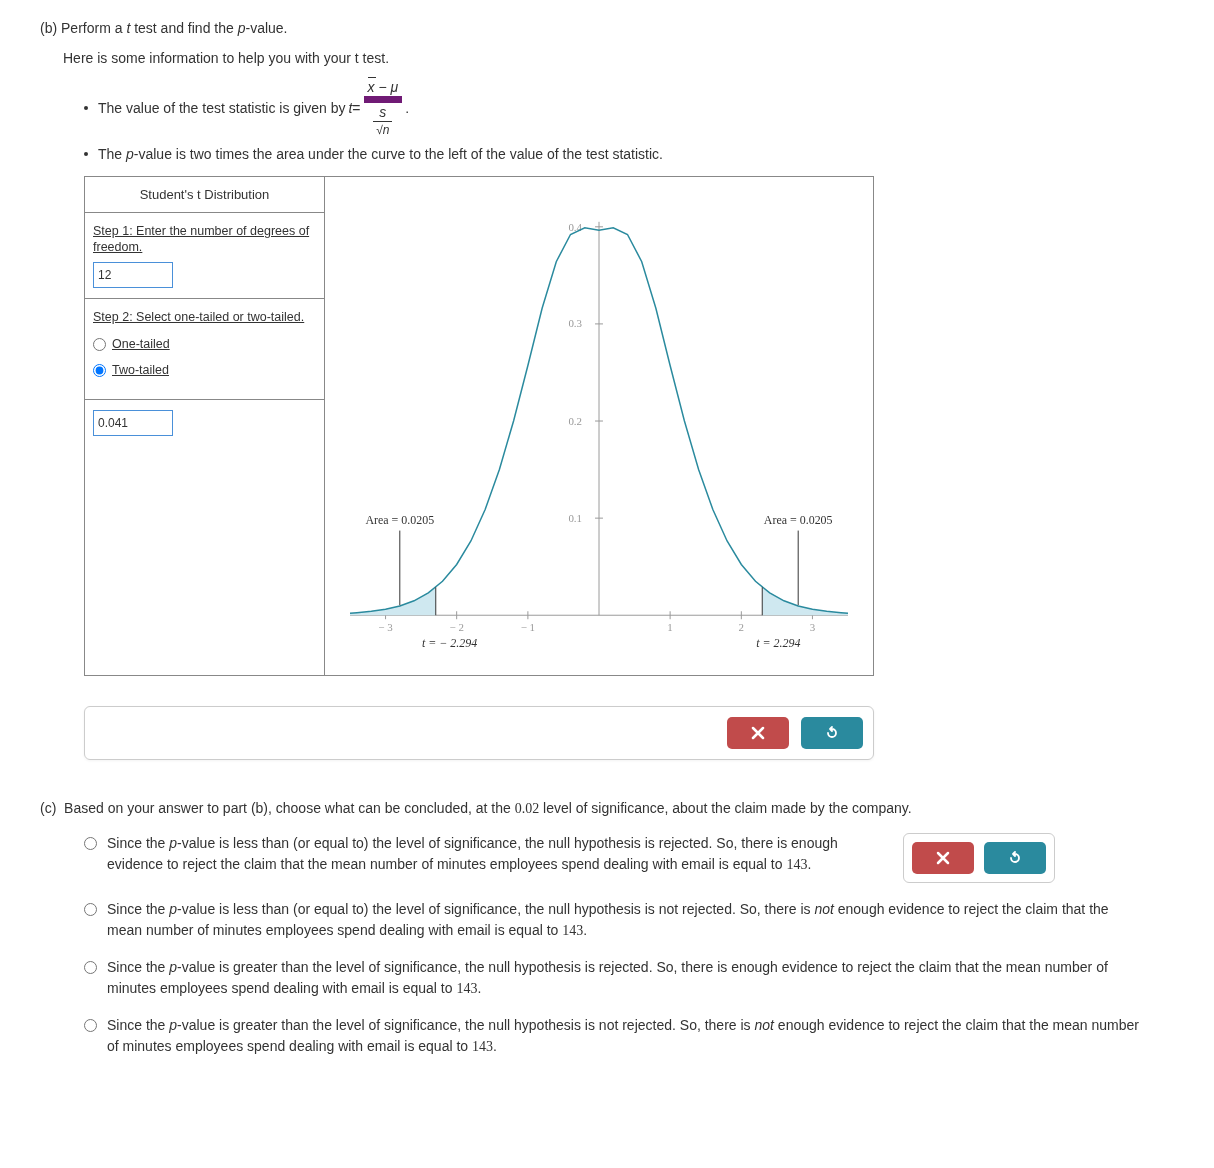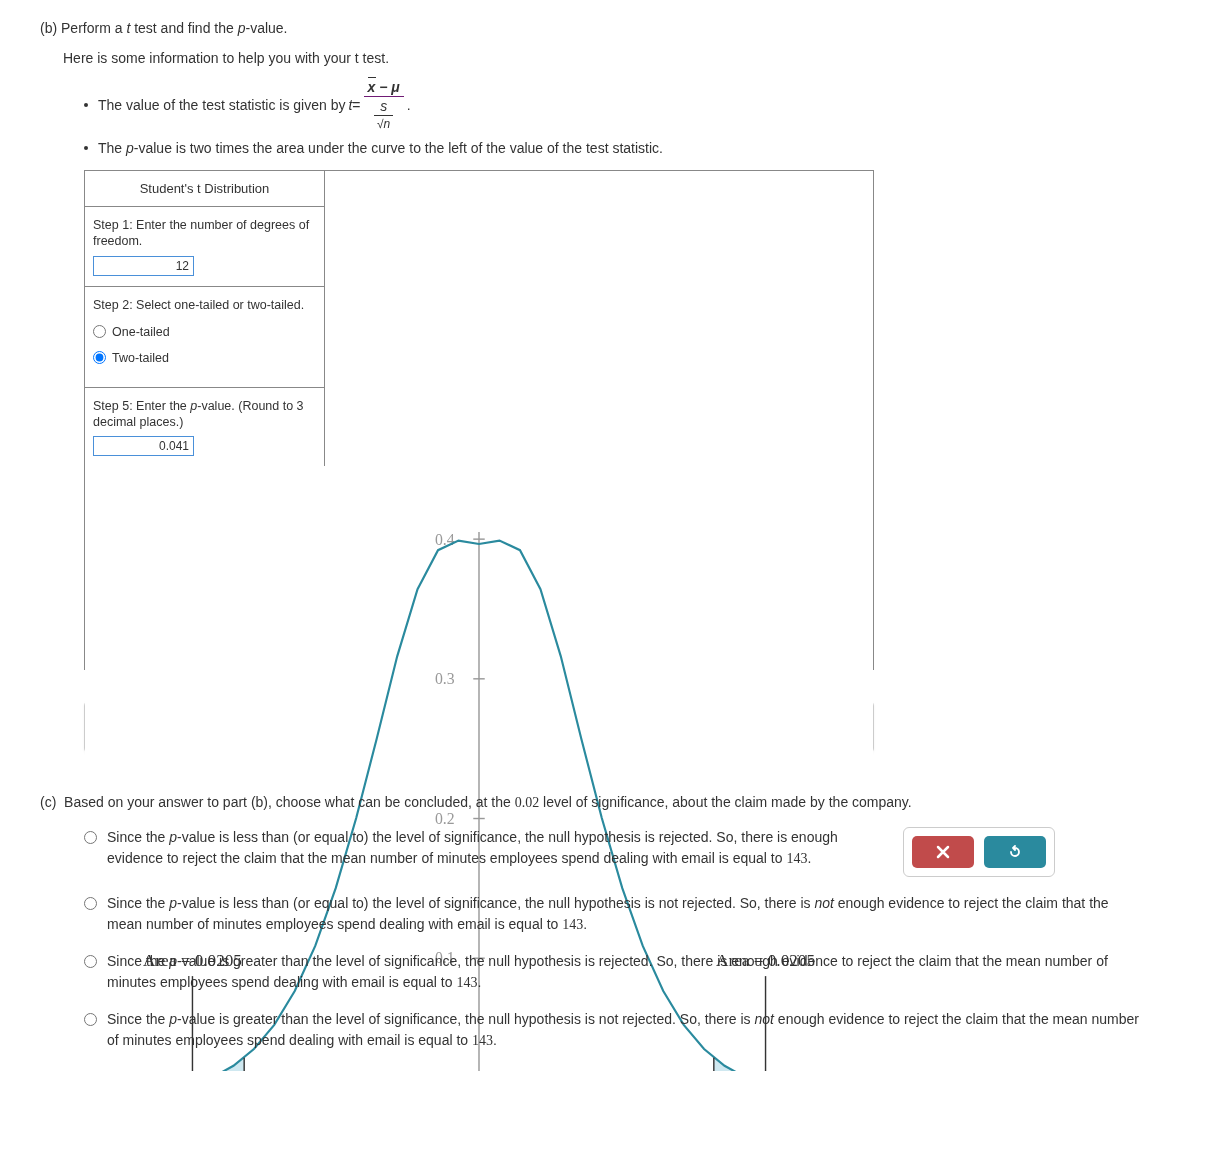--- a/index.html
+++ b/index.html
@@ -13,43 +13,43 @@
   }
   .section-label { margin-bottom: 14px; }
   .indent1 { margin-left: 23px; }
   .bullet-list { margin: 14px 0 14px 44px; }
   .bullet-item { display: flex; align-items: center; margin: 10px 0; }
   .bullet-dot { width: 4px; height: 4px; background: #333; border-radius: 50%; margin-right: 10px; flex-shrink: 0; }
   .formula {
     display: inline-flex; flex-direction: column; align-items: center;
     margin: 0 3px; vertical-align: middle; line-height: 1;
   }
-  .formula .num { border-bottom: 1px solid #701a75; padding: 0 4px 2px; font-style: italic; position: relative; font-weight: bold; }
+  .formula .num { border-bottom: 7px solid #701a75; padding: 0 4px 2px; font-style: italic; position: relative; }
   .formula .num .bar-over { position: absolute; top: -3px; left: 4px; width: 8px; height: 1px; background: #333; }
   .formula .den { padding-top: 2px; font-style: italic; position: relative; }
   .formula .den .s-over-root { display: flex; flex-direction: column; align-items: center; }
   .formula .den .s { border-bottom: 1px solid #333; padding: 0 6px 2px; }
   .formula .den .root { padding-top: 2px; font-size: 12px; }
   .italic { font-style: italic; }
   .panel-wrap {
     display: flex; border: 1px solid #888; margin-top: 12px; margin-left: 44px;
-    width: 790px; height: 500px; flex-direction: column;
+    width: 790px; height: 500px;
   }
   .left-panel {
     width: 240px; border-right: 1px solid #888; display: flex; flex-direction: column;
   }
   .left-panel .title { text-align: center; padding: 10px 6px; border-bottom: 1px solid #888; font-size: 13px; }
-  .step-block { padding: 10px 8px; border-bottom: 1px solid #888; font-size: 12.5px; }
+  .step-block { padding: 10px 8px; border-bottom: 1px solid #888; font-size: 12.5px; text-decoration: underline; }
   .step-block:last-child { border-bottom: none; }
   .step-block .label { margin-bottom: 6px; line-height: 1.3; }
   input[type="text"] {
-    width: 101px; height: 20px; border: 1px solid #4a90d9; padding: 6px 4px;
-    font-size: 12px; color: #333; text-align: right;
-  }
-  .radio-row { display: flex; align-items: flex-start; margin: 12px 0; font-size: 12.5px; }
+    width: 80px; height: 20px; border: 1px solid #4a90d9; padding: 12px 4px;
+    font-size: 12px; color: #333;
+  }
+  .radio-row { display: flex; align-items: flex-end; margin: 12px 0; font-size: 12.5px; }
   .radio-row input { margin-right: 6px; }
   .shade-btn {
     width: 48px; height: 36px; border: 1px solid #bbb; border-radius: 4px;
     background: #fafafa; display: flex; align-items: center; justify-content: center;
     cursor: pointer;
   }
   .shade-btn svg { width: 22px; height: 22px; }
   .chart-panel { flex: 1; position: relative; background: #fff; }
   .btn-bar {
     margin: 30px 0 0 44px; width: 790px; border: 1px solid #ccc; border-radius: 6px;
@@ -128,21 +128,20 @@
       </label>
       <label class="radio-row">
         <input type="radio" name="tail" checked="" style="">
         <span>Two-tailed</span>
       </label>
     </div>
 
 
 
     <div class="step-block" style="border-bottom:none">
-      <div class="label">Step 5: Enter the <span class="italic">p</span>-value. (Round to 3 decimal places.)</div>
       <input type="text" value="0.041" style="">
     </div>
   </div>
 
   <div class="chart-panel">
     <svg viewBox="0 0 550 500" width="100%" height="100%">
 
       <line x1="25" y1="440" x2="525" y2="440" stroke="#999" stroke-width="1"></line>
 
       <line x1="275" y1="440" x2="275" y2="45" stroke="#999" stroke-width="1"></line>

